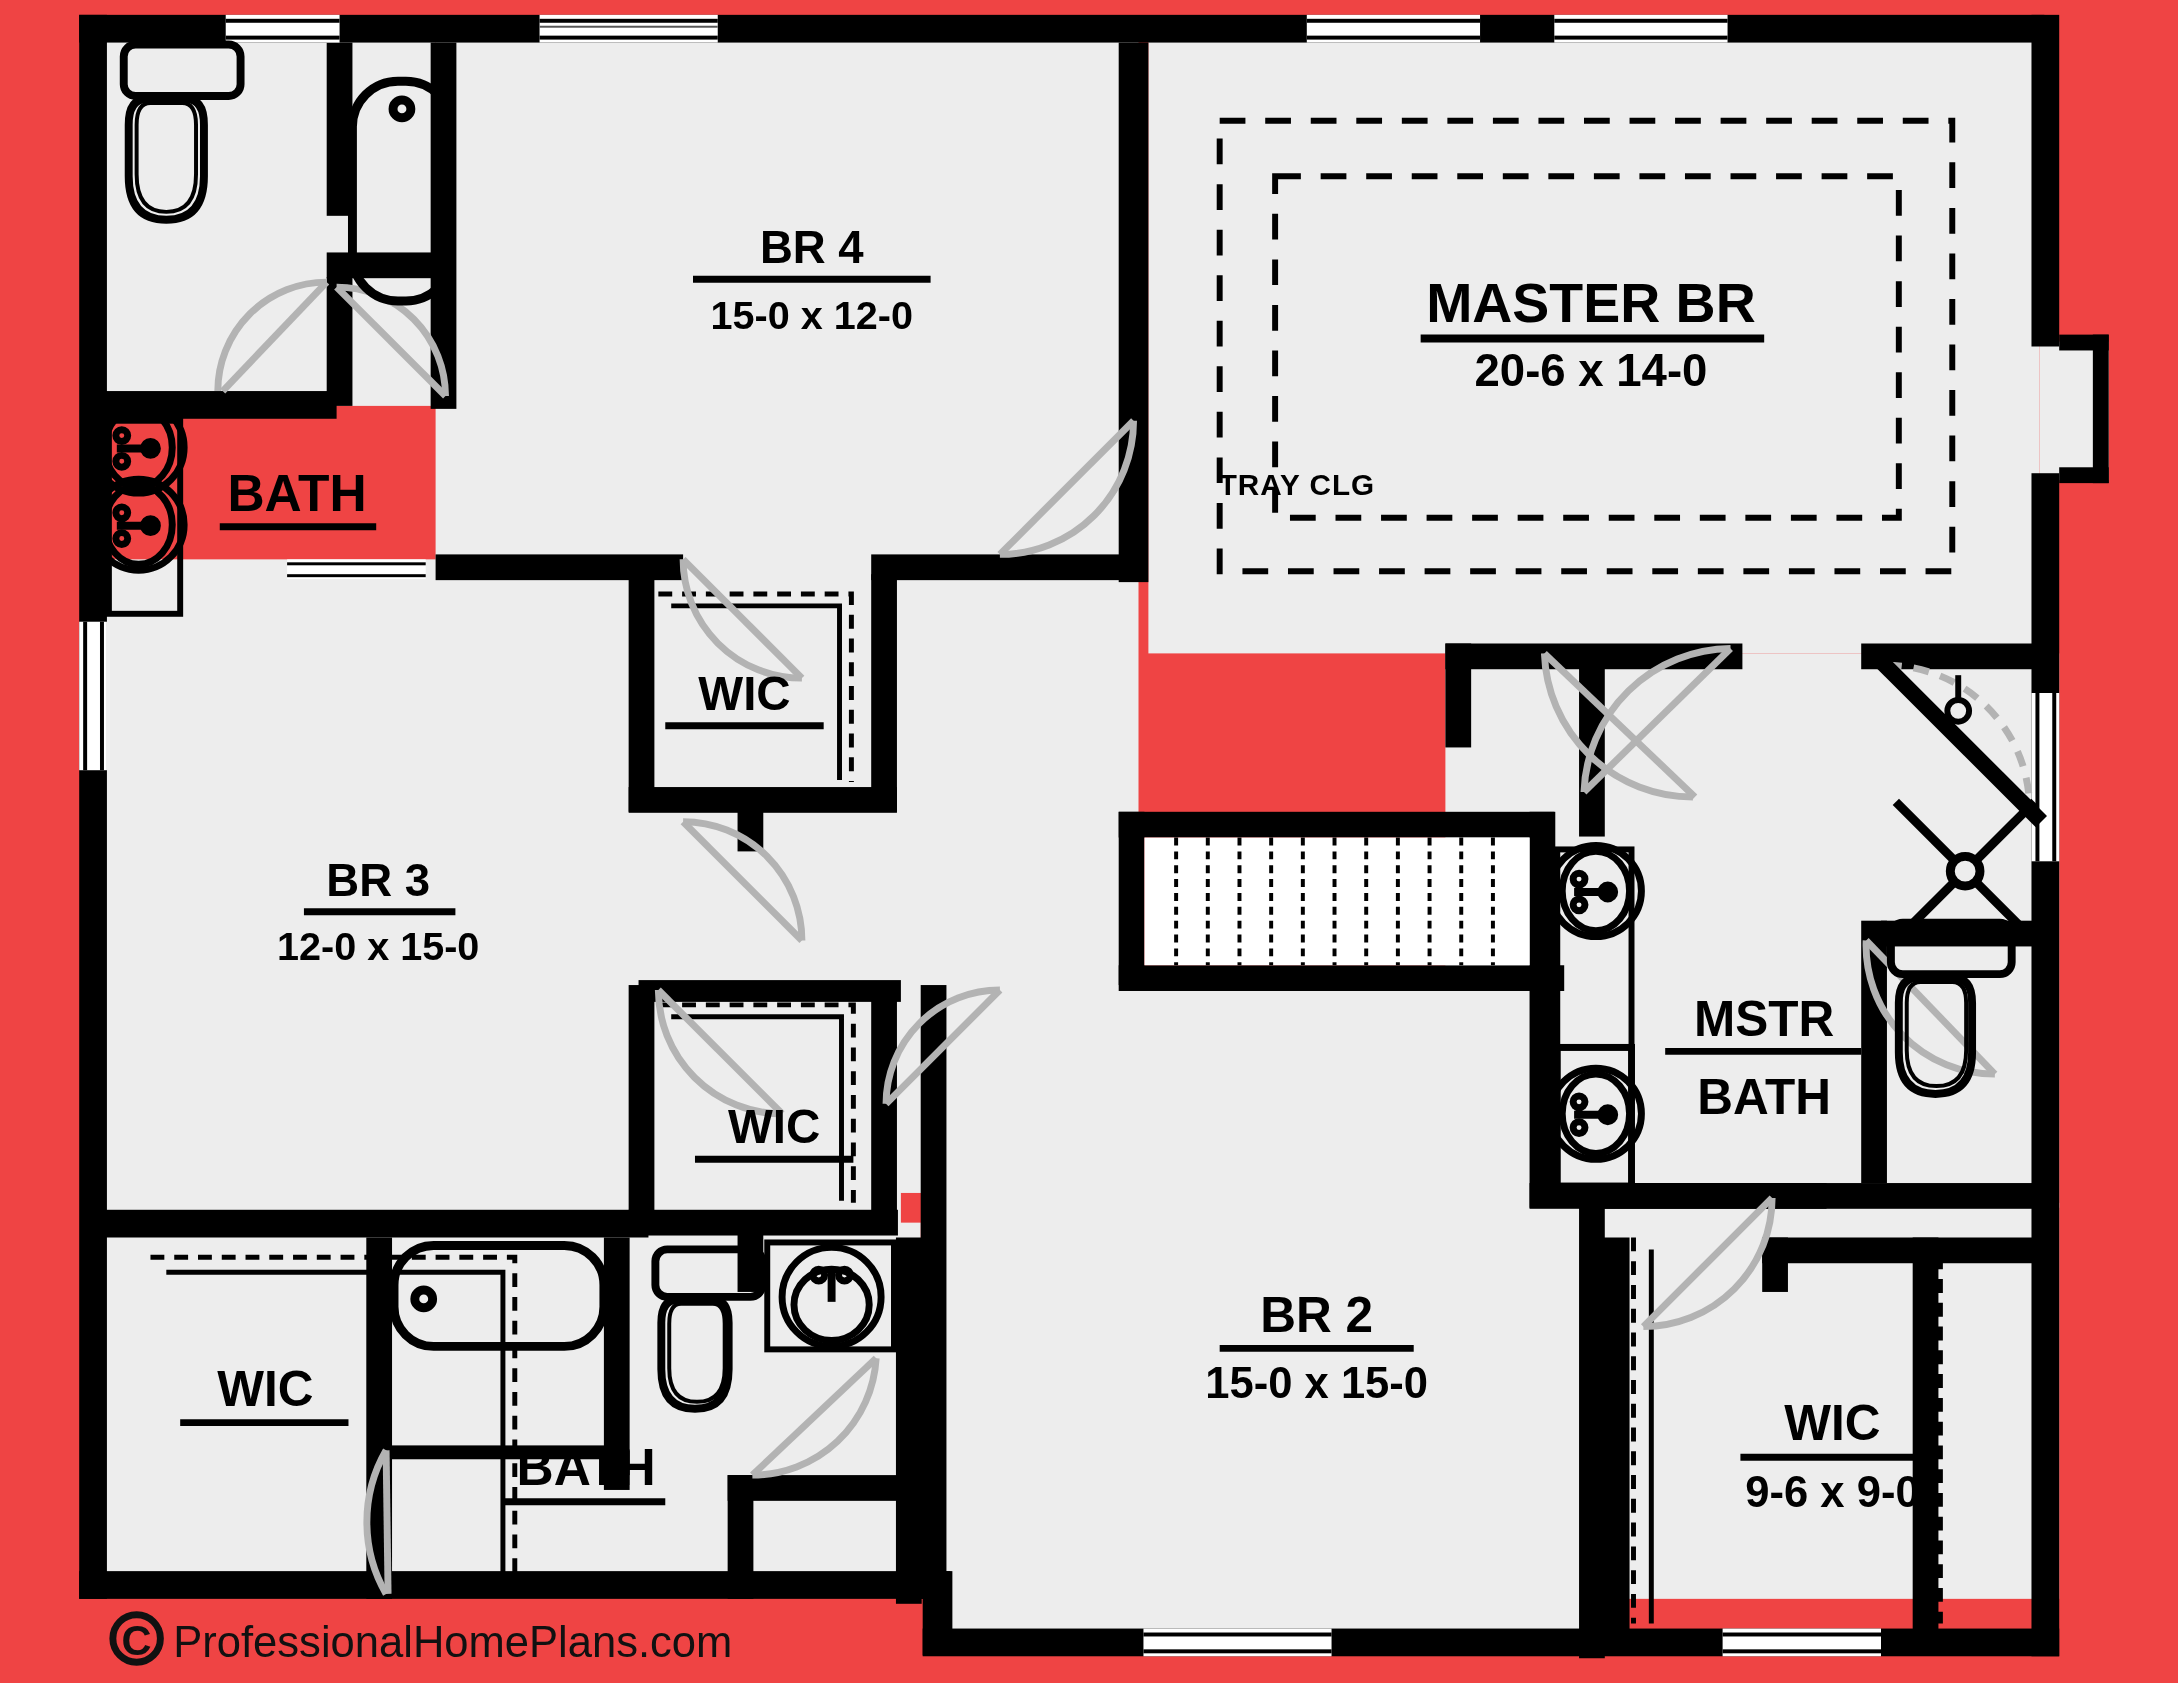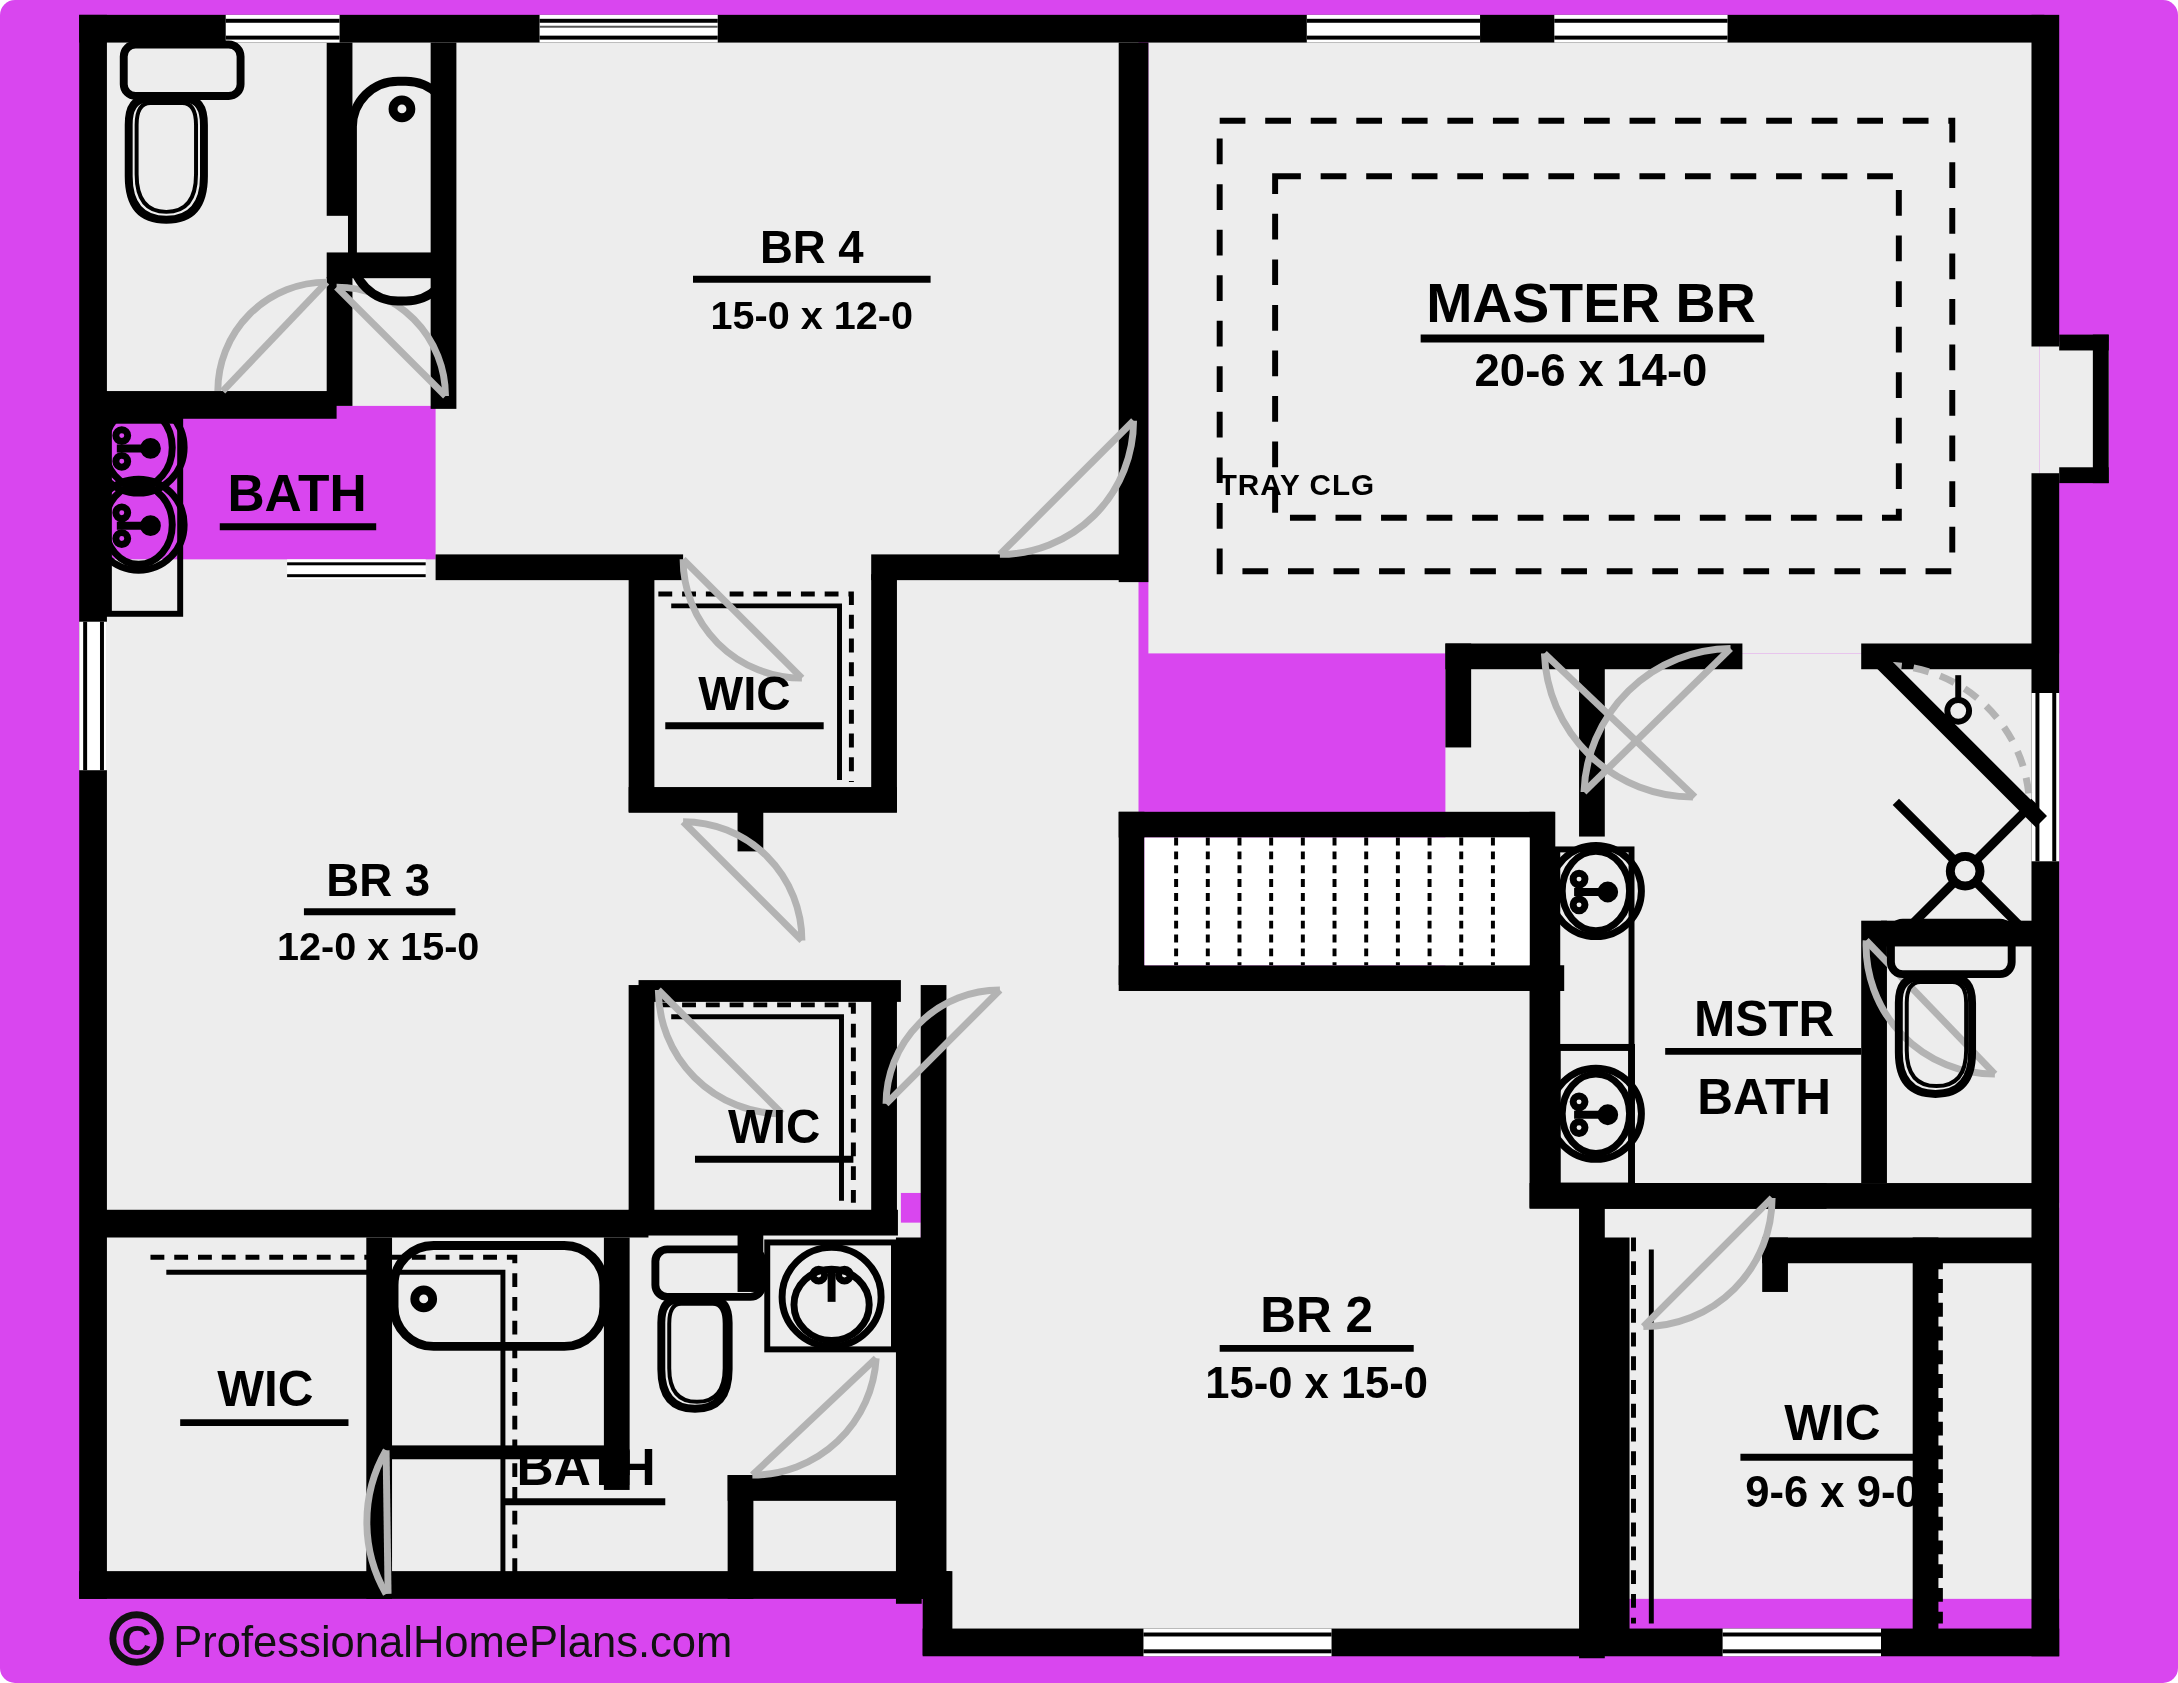--- a/index.html
+++ b/index.html
@@ -1,18 +1,18 @@
 <!DOCTYPE html>
 <html><head>
 <meta charset="utf-8">
 <title>Second Floor Plan</title>
 <style>
   html,body{margin:0;padding:0;background:#ffffff;}
   body{font-family:"Liberation Sans",sans-serif;}
-  #stage{position:relative;width:2178px;height:1683px;background:#d946ef;overflow:hidden;border-radius:15px;}
+  #stage{position:relative;width:2178px;height:1683px;background:#ef4444;overflow:hidden;}
   svg{display:block;}
   .rmlabel{font-family:"Liberation Sans",sans-serif;font-weight:bold;fill:#000;text-anchor:middle;}
   .rmname{font-size:46px;}
   .rmdim{font-size:40px;}
   .rmsmall{font-size:26px;letter-spacing:1px;}
   .copy{font-family:"Liberation Sans",sans-serif;font-size:44px;fill:#111;}
 </style>
 </head>
 <body>
 

